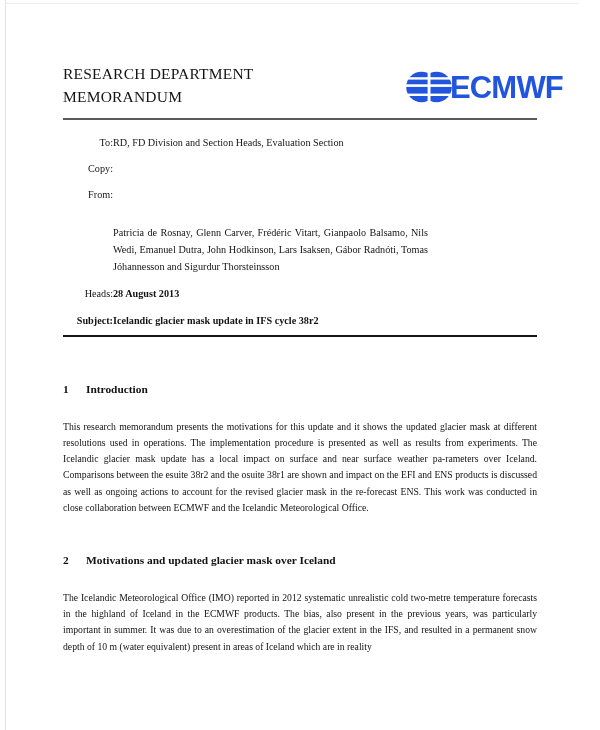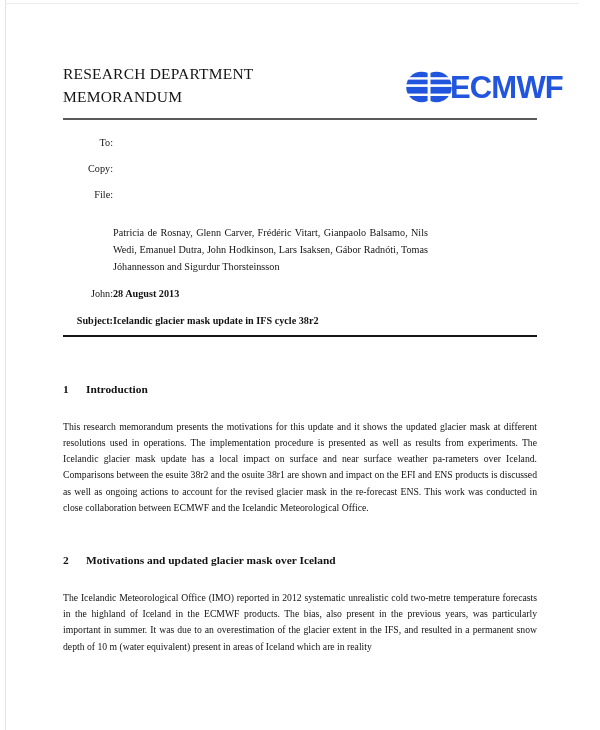--- a/index.html
+++ b/index.html
@@ -181,34 +181,35 @@
       <div class="masthead-title">RESEARCH DEPARTMENT
 MEMORANDUM</div>
     </div>
 
     <div class="rule-thin"></div>
 
     <div class="fields">
 
       <div class="field-row">
         <div class="field-label">To:</div>
+        <div class="field-value">RD, FD Division and Section Heads, Evaluation Section</div>
       </div>
 
       <div class="field-row">
         <div class="field-label">Copy:</div>
         <div class="field-value"></div>
       </div>
 
       <div class="field-row">
-        <div class="field-label">File:</div>
+        <div class="field-label">From:</div>
         <div class="field-value multiline">Patricia de Rosnay, Glenn Carver, Frédéric Vitart, Gianpaolo Balsamo, Nils Wedi, Emanuel Dutra, John Hodkinson, Lars Isaksen, Gábor Radnóti, Tomas Jóhannesson and Sigurdur Thorsteinsson</div>
       </div>
 
       <div class="field-row daterow">
-        <div class="field-label">John:</div>
+        <div class="field-label">Heads:</div>
         <div class="date-wrap">
           <div class="date-value">28 August 2013</div>
         </div>
       </div>
 
       <div class="field-row subject">
         <div class="field-label">Subject:</div>
         <div class="field-value">Icelandic glacier mask update in IFS cycle 38r2</div>
       </div>
 

